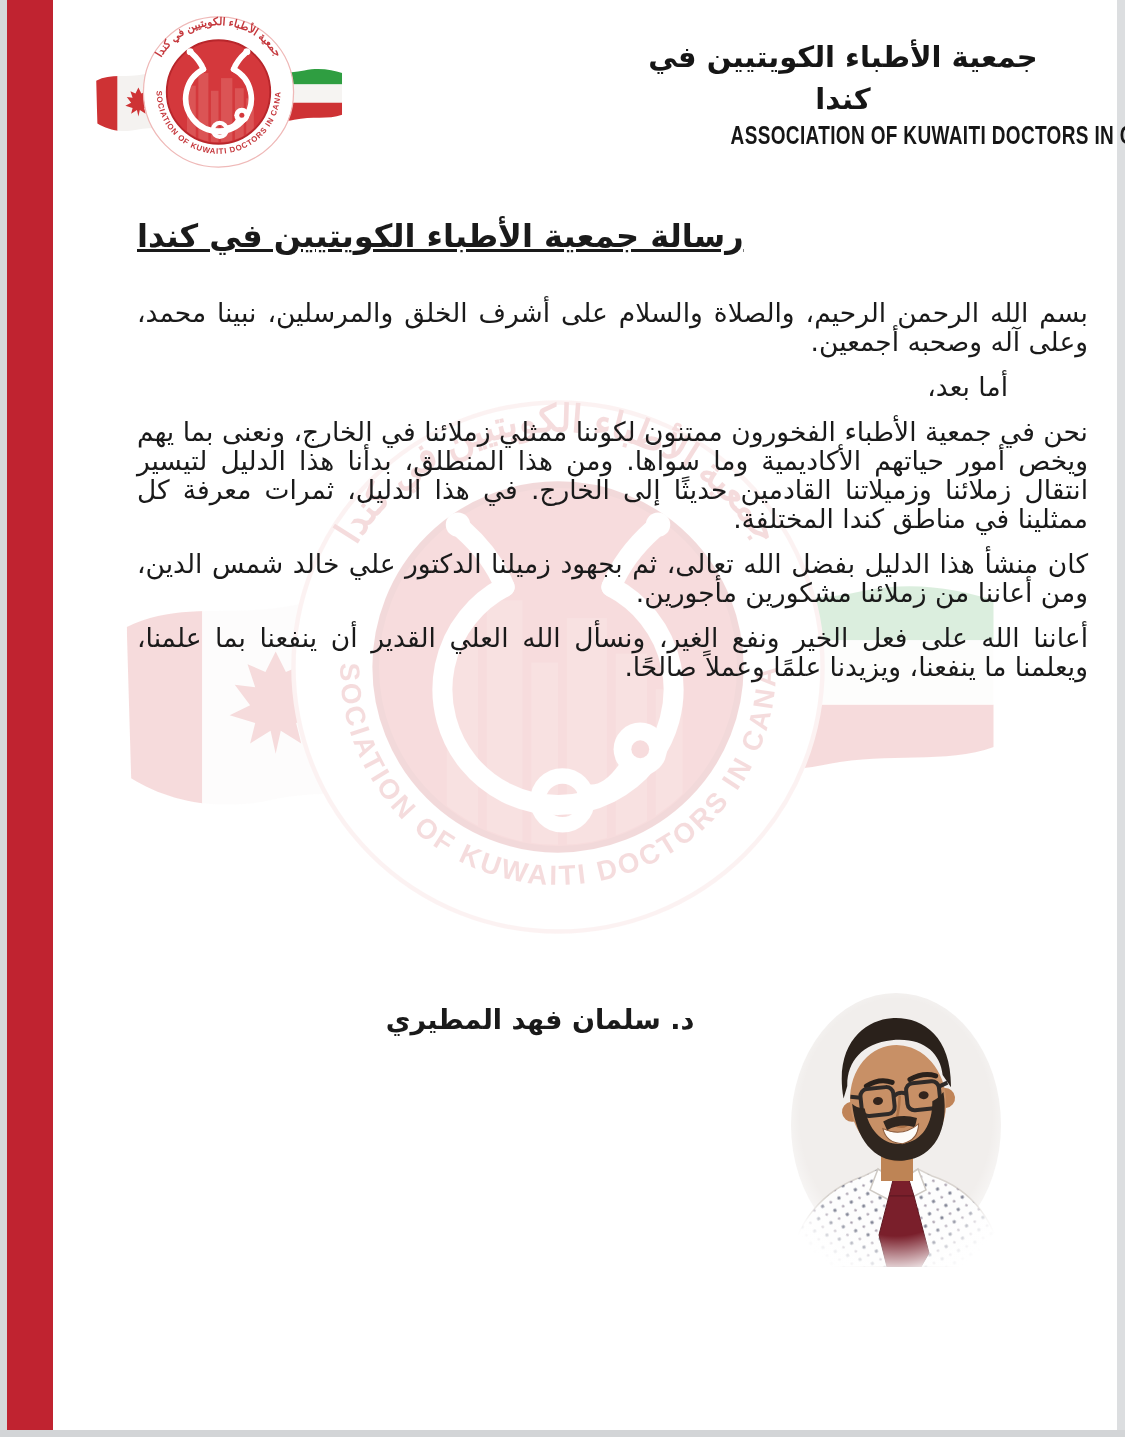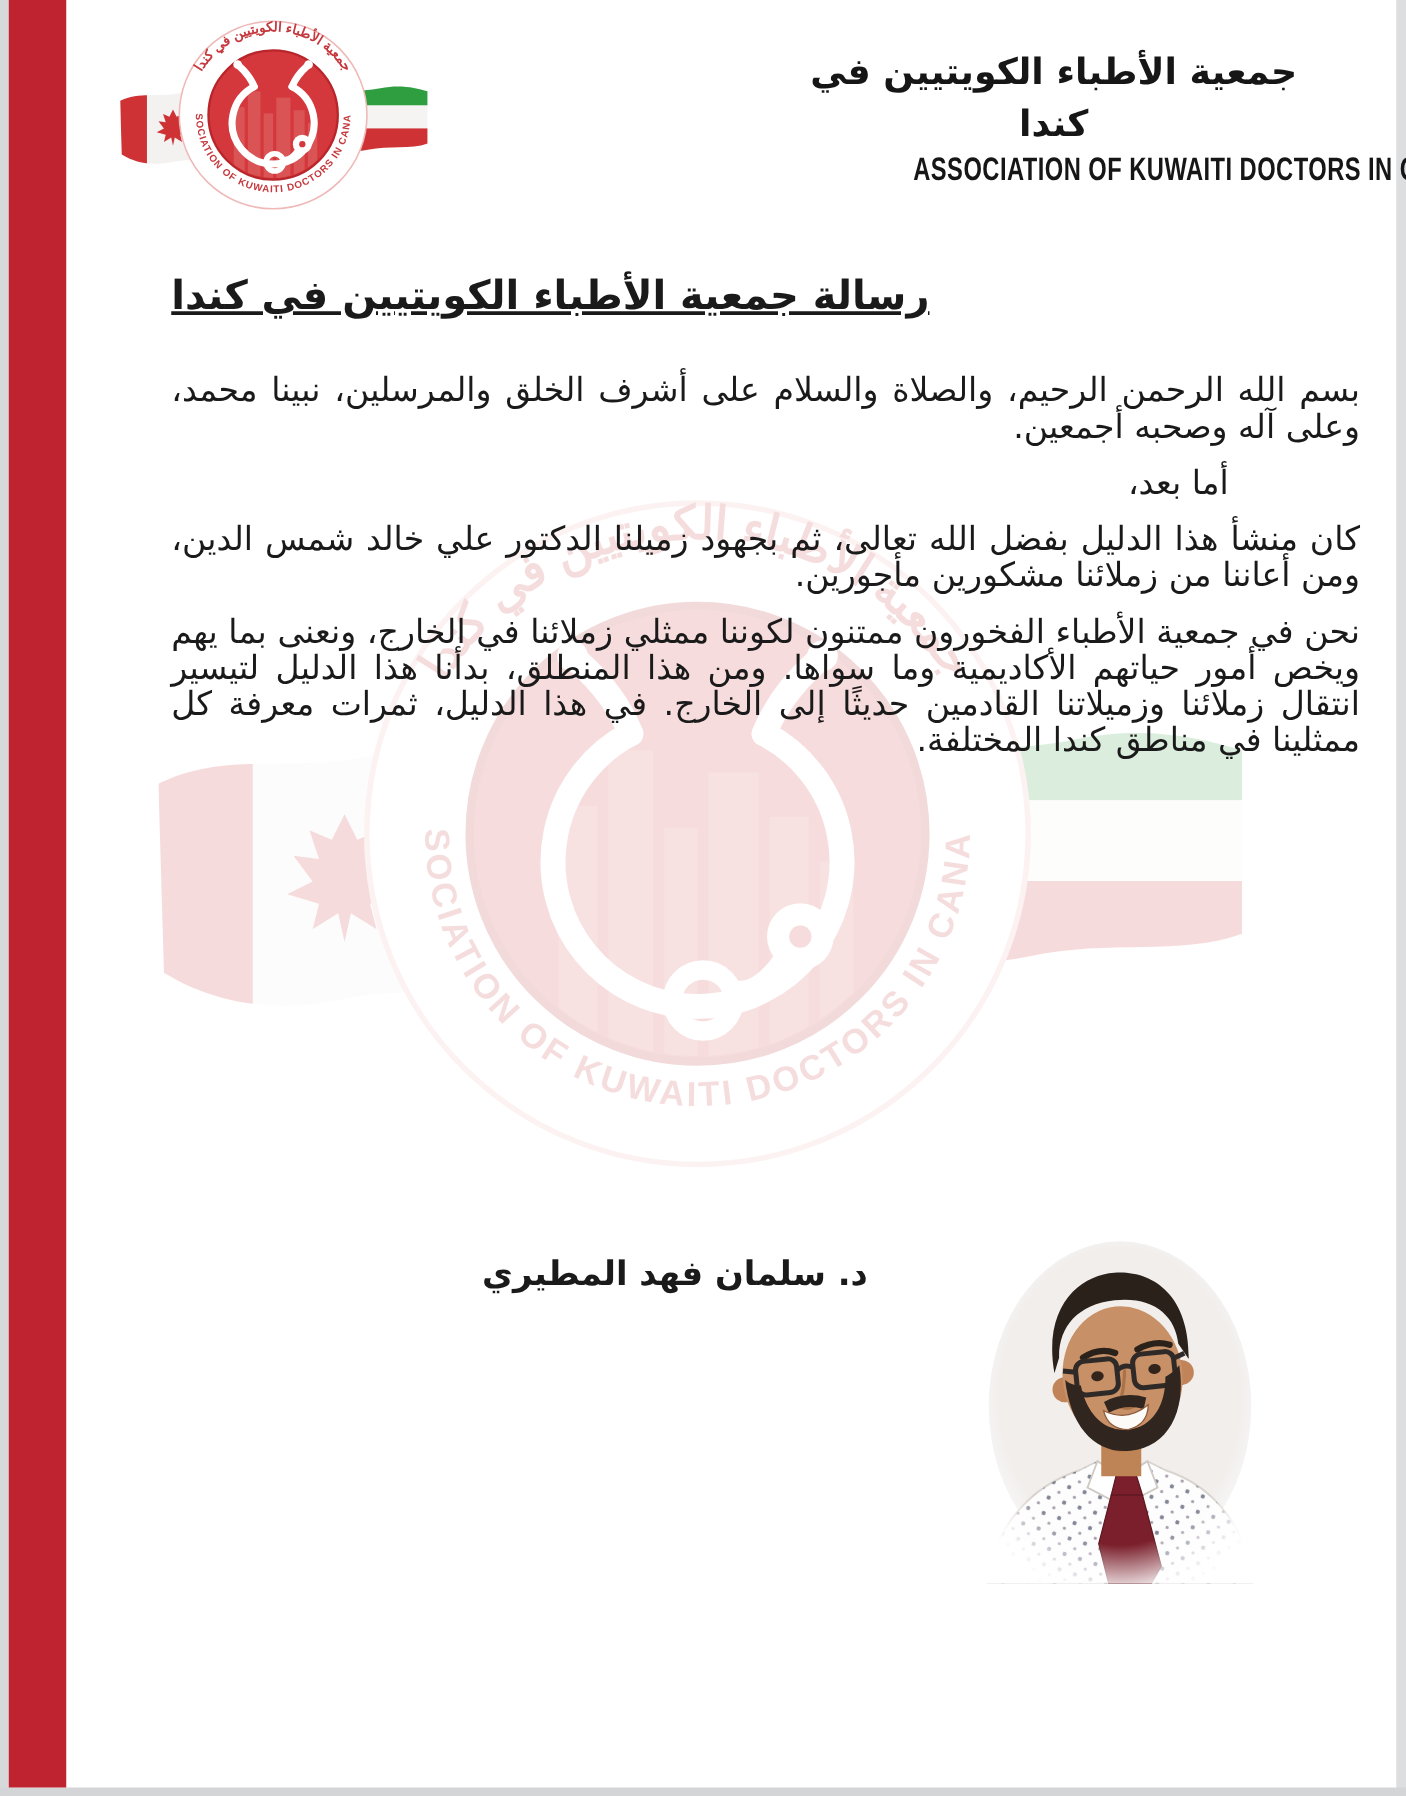--- a/index.html
+++ b/index.html
@@ -20,21 +20,21 @@
           transform-origin:center;color:#161616;}
   
   .watermark{position:absolute;left:113px;top:378px;width:890px;height:578px;opacity:.17;
              pointer-events:none;z-index:0;}
   
   .letter{position:absolute;left:137px;top:210px;width:951px;direction:rtl;z-index:2;}
   .letter h1{margin:0 0 36px 0;font-size:32px;line-height:52px;font-weight:bold;
              text-align:left;padding-left:0;margin-left:0;margin-right:80px;text-decoration:underline;}
   .letter p{margin:0 0 16px 0;font-size:26.5px;line-height:29px;text-align:justify;}
   .letter p.standalone{text-align:right;}
-  .letter p.amma{margin-right:105px;}
+  .letter p.amma{margin-right:80px;}
   .letter p.closing{margin-right:110px;margin-top:2px;}
   
   .signature{position:absolute;left:300px;top:1000px;width:480px;text-align:center;direction:rtl;
              font-weight:bold;font-size:27px;line-height:40px;z-index:2;}
   
   .portrait{position:absolute;left:782px;top:985px;width:228px;height:282px;z-index:1;}
   svg text{font-family:"Liberation Sans",sans-serif;}
 </style>
 </head>
 <body>
@@ -123,22 +123,23 @@
   </svg>
   <div class="org-title">
     <div class="org-ar" dir="rtl">جمعية الأطباء الكويتيين في كندا</div>
     <div><span class="org-en">ASSOCIATION OF KUWAITI DOCTORS IN CANADA</span></div>
   </div>
 
   <main class="letter">
     <h1>رسالة جمعية الأطباء الكويتيين في كندا</h1>
     <p>بسم الله الرحمن الرحيم، والصلاة والسلام على أشرف الخلق والمرسلين، نبينا محمد، وعلى آله وصحبه أجمعين.</p>
     <p class="standalone amma">أما بعد،</p>
+    <p>نحن في جمعية الأطباء الفخورون ممتنون لكوننا ممثلي زملائنا في الخارج، ونعنى بما يهم ويخص أمور حياتهم الأكاديمية وما سواها. ومن هذا المنطلق، بدأنا هذا الدليل لتيسير انتقال زملائنا وزميلاتنا القادمين حديثًا إلى الخارج. في هذا الدليل، ثمرات معرفة كل ممثلينا في مناطق كندا المختلفة.</p>
     <p>كان منشأ هذا الدليل بفضل الله تعالى، ثم بجهود زميلنا الدكتور علي خالد شمس الدين، ومن أعاننا من زملائنا مشكورين مأجورين.</p>
-    <p>نحن في جمعية الأطباء الفخورون ممتنون لكوننا ممثلي زملائنا في الخارج، ونعنى بما يهم ويخص أمور حياتهم الأكاديمية وما سواها. ومن هذا المنطلق، بدأنا هذا الدليل لتيسير انتقال زملائنا وزميلاتنا القادمين حديثًا إلى الخارج. في هذا الدليل، ثمرات معرفة كل ممثلينا في مناطق كندا المختلفة.</p>
+    <p>أعاننا الله على فعل الخير ونفع الغير، ونسأل الله العلي القدير أن ينفعنا بما علمنا، ويعلمنا ما ينفعنا، ويزيدنا علمًا وعملاً صالحًا.</p>
   </main>
 
   <div class="signature">
     <div>د. سلمان فهد المطيري</div>
   </div>
 
   <svg class="portrait" viewBox="0 0 228 282">
     <defs>
       <radialGradient id="vign" cx="50%" cy="47%" r="60%">
         <stop offset="0%" stop-color="#ffffff" stop-opacity="0"></stop>

